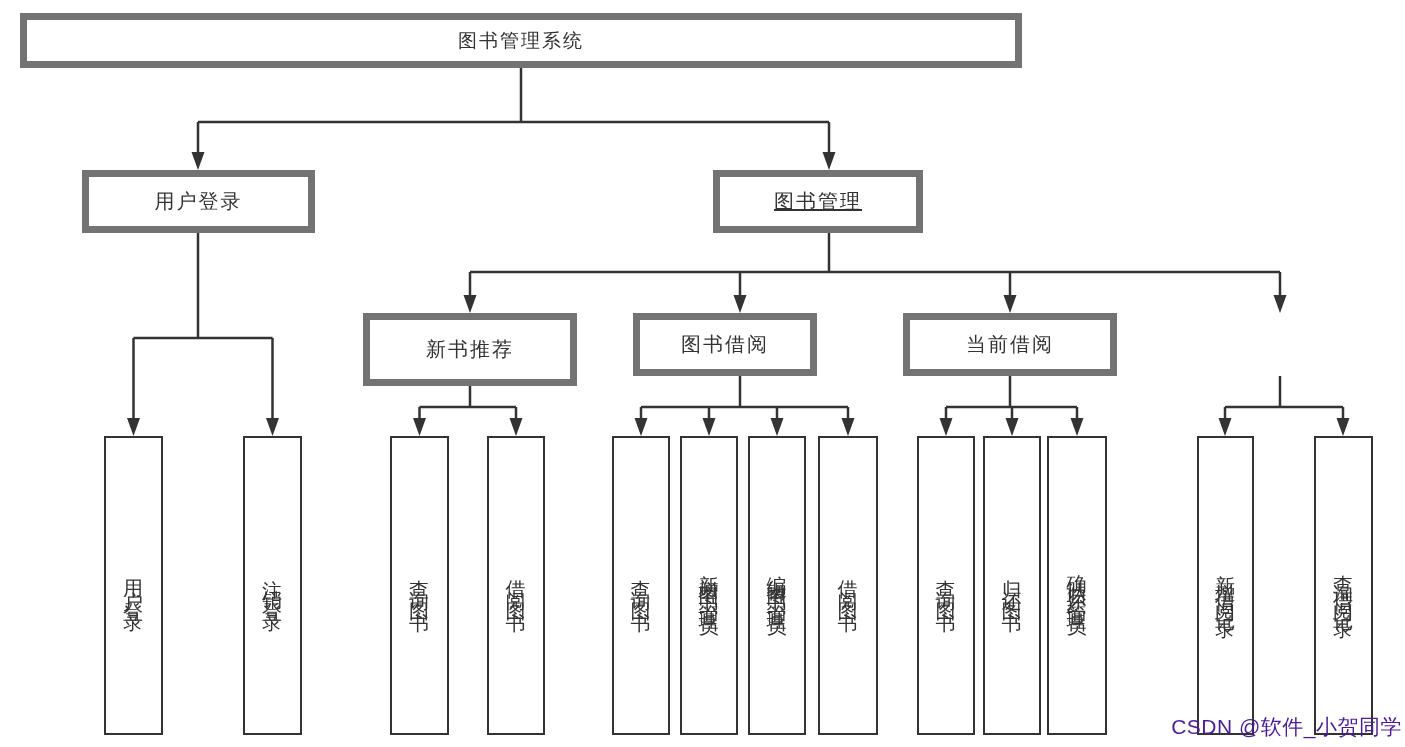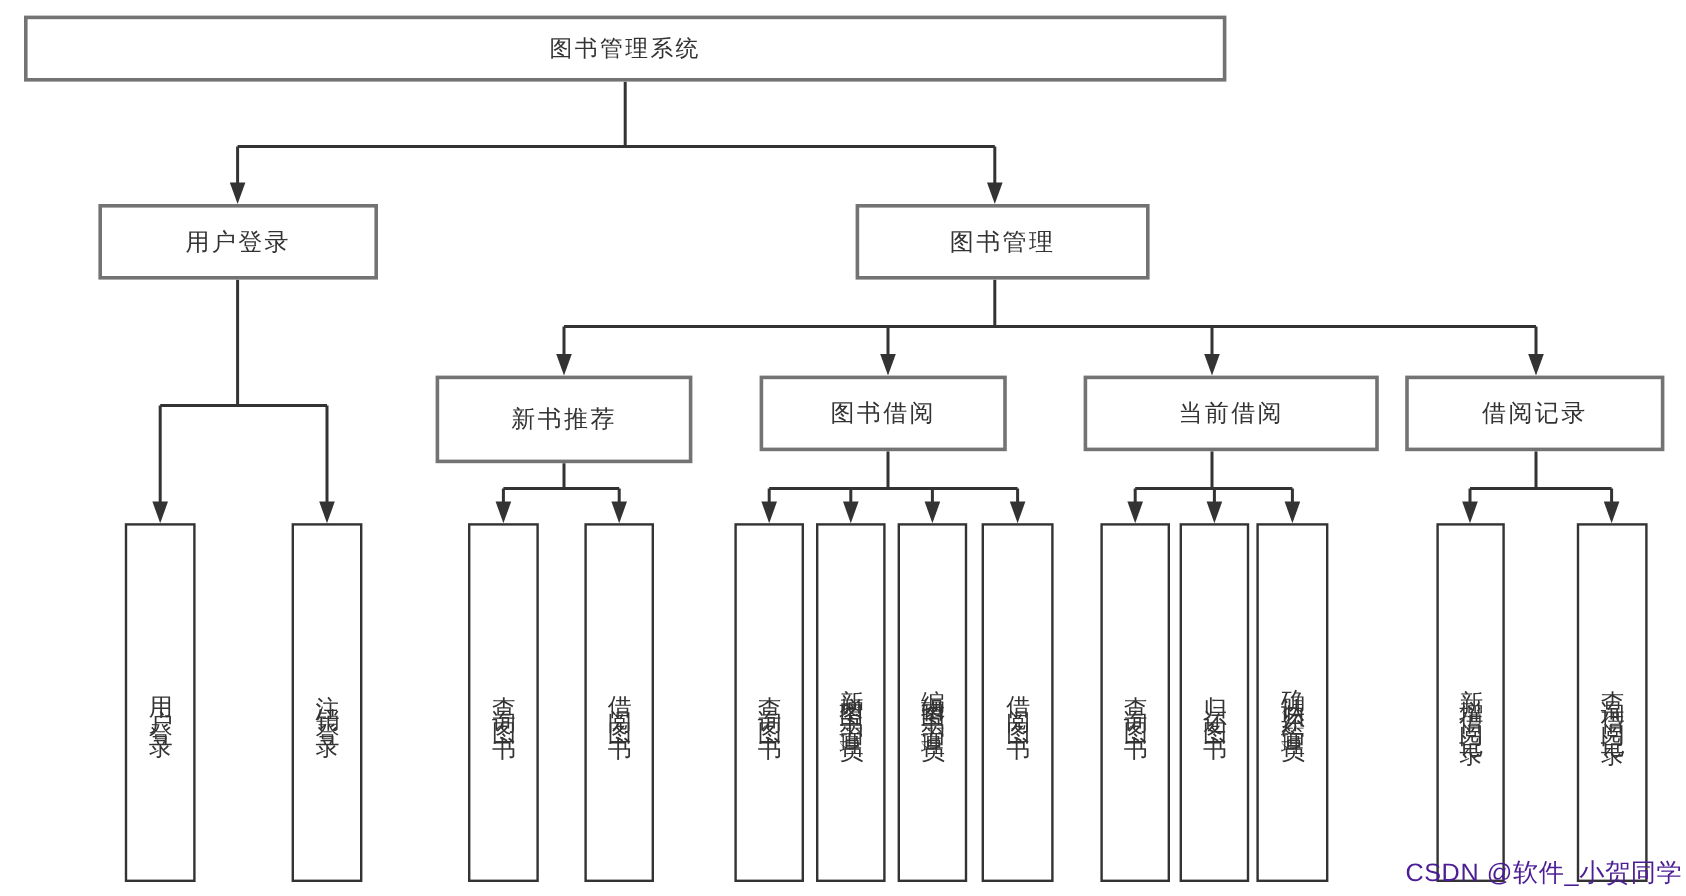--- a/index.html
+++ b/index.html
@@ -4,21 +4,21 @@
 <style>
   html,body{margin:0;padding:0;background:#ffffff;}
   #stage{
     position:relative;width:1405px;height:747px;background:#ffffff;overflow:hidden;
     font-family:"Liberation Sans","DejaVu Sans",sans-serif;color:#333;
   }
   #connectors{position:absolute;left:0;top:0;width:1405px;height:747px;}
   #connectors path{stroke:#333;stroke-width:2.5;fill:none;}
   #connectors polygon{fill:#333;stroke:none;}
   .node{
-    position:absolute;background:#fff;border:3px solid #737373;
+    position:absolute;background:#fff;border:7px solid #737373;
     display:flex;align-items:center;justify-content:center;
     box-sizing:border-box;
   }
   .node span{white-space:nowrap;}
   .root-node{font-size:19px;letter-spacing:2px;}
   .branch-node{font-size:20px;letter-spacing:2px;}
   .leaf{
     position:absolute;background:#fff;border:2.5px solid #333;
     box-sizing:border-box;display:flex;align-items:center;justify-content:center;
     font-size:20px;
@@ -89,35 +89,32 @@
     </g>
   </svg>
 
   <div class="node root-node" style="left:20px;top:13px;width:1002px;height:55px;">
     <span>图书管理系统</span>
   </div>
 
   <div class="node branch-node" style="left:82px;top:170px;width:233px;height:63px;">
     <span>用户登录</span>
   </div>
-  <div class="node branch-node" style="left:713px;top:170px;width:245px;height:63px;">
+  <div class="node branch-node" style="left:713px;top:170px;width:210px;height:63px;text-decoration:underline;">
     <span>图书管理</span>
   </div>
 
   <div class="node branch-node" style="left:363px;top:313px;width:214px;height:73px;">
     <span>新书推荐</span>
   </div>
-  <div class="node branch-node" style="left:633px;top:313px;width:206px;height:63px;">
+  <div class="node branch-node" style="left:633px;top:313px;width:184px;height:63px;">
     <span>图书借阅</span>
   </div>
-  <div class="node branch-node" style="left:903px;top:313px;width:246px;height:63px;">
+  <div class="node branch-node" style="left:903px;top:313px;width:214px;height:63px;">
     <span>当前借阅</span>
-  </div>
-  <div class="node branch-node" style="left:1171px;top:313px;width:216px;height:63px;">
-    <span>借阅记录</span>
   </div>
 
   <div class="leaf" style="left:104px;top:436px;width:59px;height:299px;">
     <span>用户登录</span>
   </div>
   <div class="leaf" style="left:243px;top:436px;width:59px;height:299px;">
     <span>注销登录</span>
   </div>
 
   <div class="leaf" style="left:390px;top:436px;width:59px;height:299px;">

